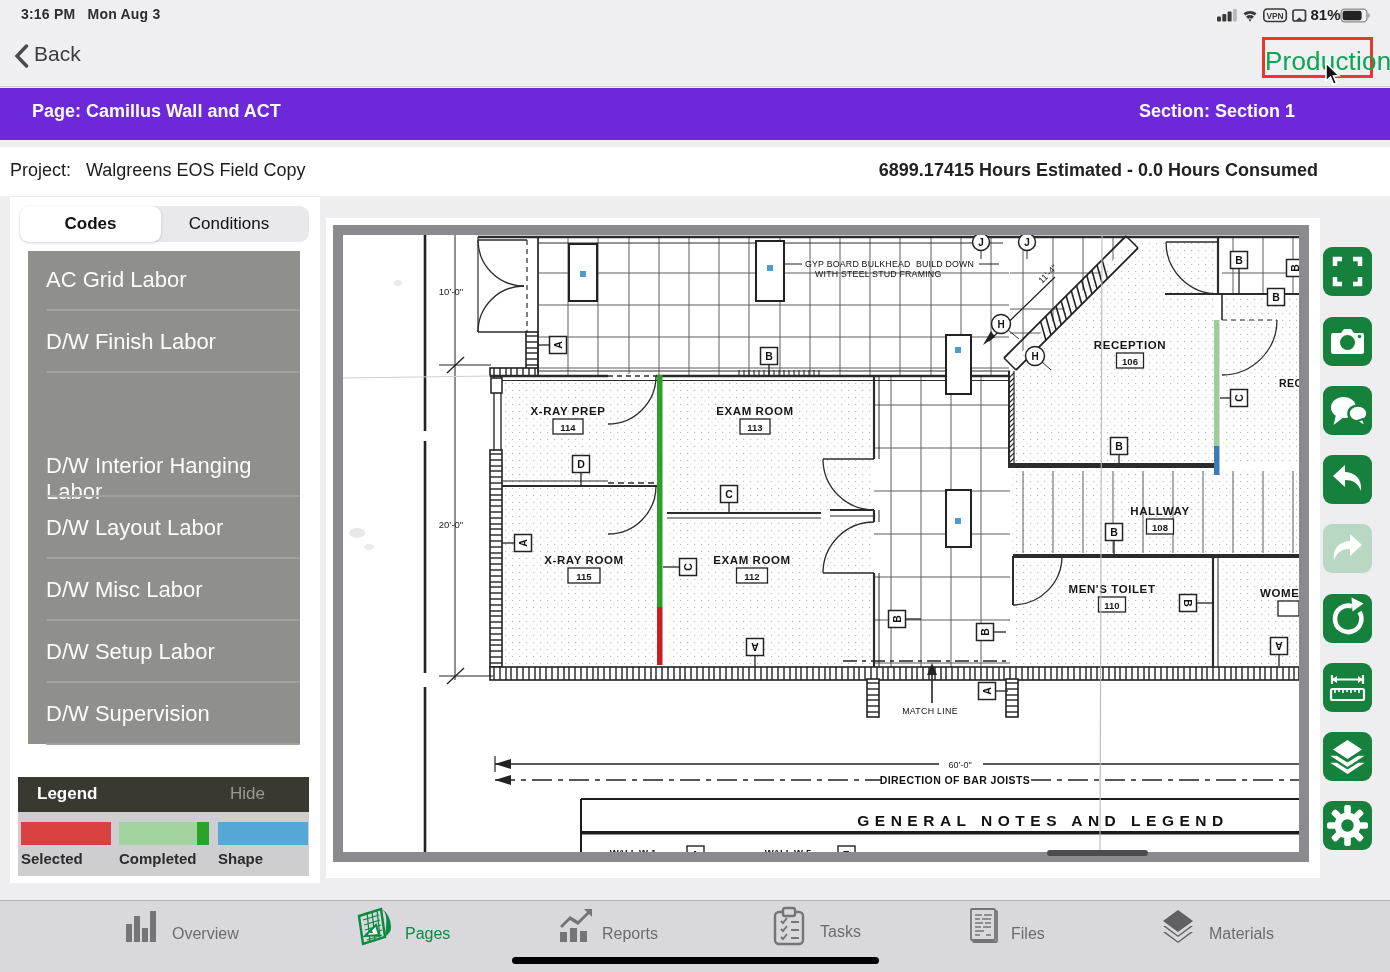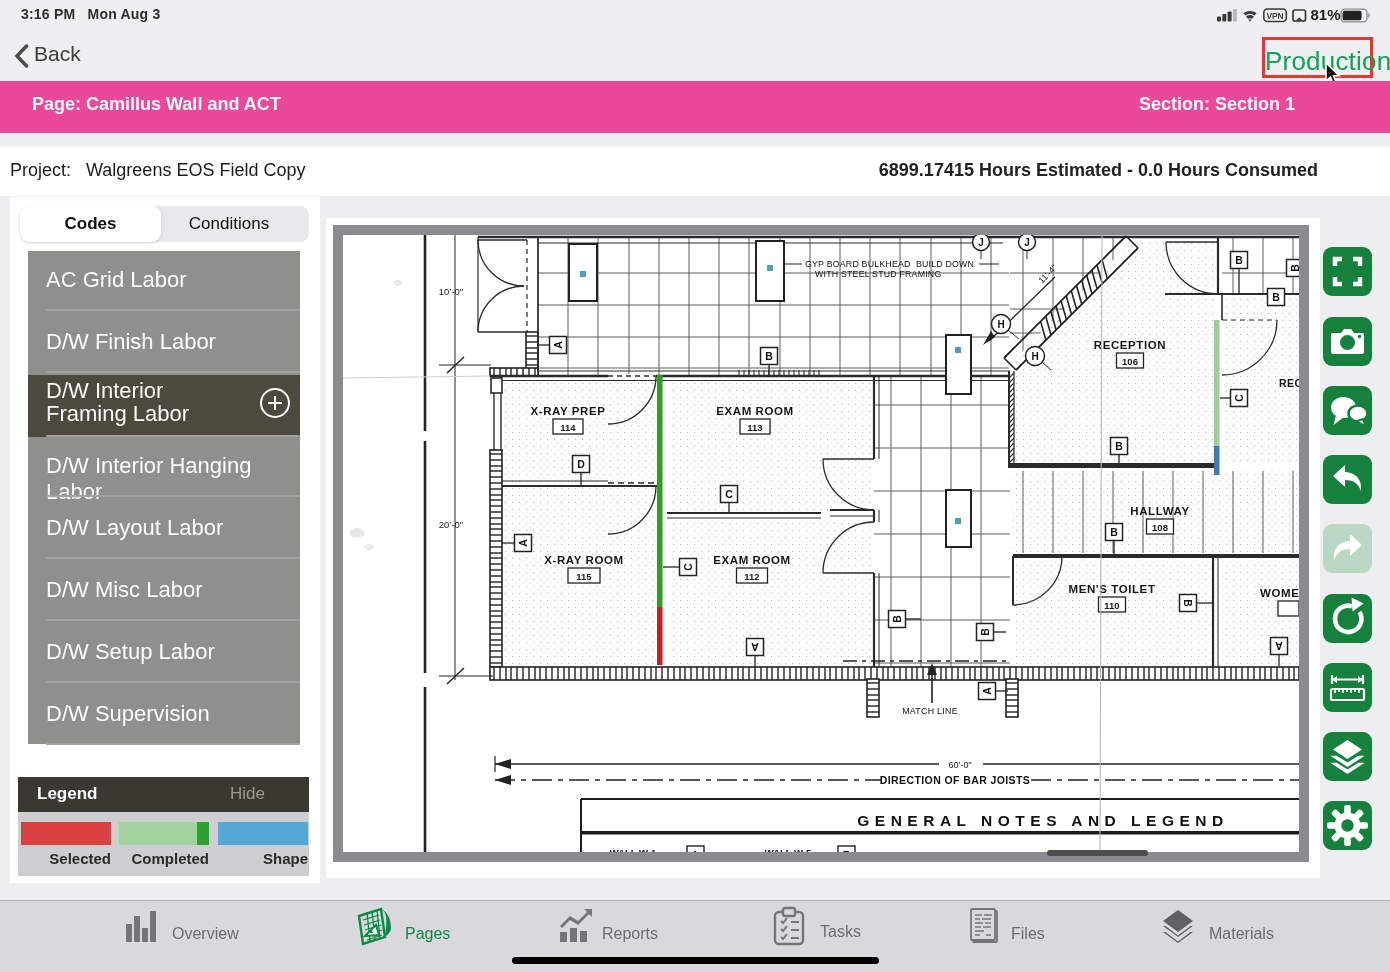--- a/index.html
+++ b/index.html
@@ -5,21 +5,21 @@
   * { margin:0; padding:0; box-sizing:border-box; }
   html,body { width:1390px; height:972px; overflow:hidden; background:#eeedef;
     font-family:"Liberation Sans", sans-serif; }
   .abs { position:absolute; }
   #page { position:relative; width:1390px; height:972px; }
 
   
   #topbar { left:0; top:0; width:1390px; height:87px; background:#efeef0; border-bottom:1px solid #cfcfcf; }
   #statustime { left:21px; top:6px; font-size:14px; font-weight:700; color:#2e2e2e; letter-spacing:0.2px;}
   #whitegap { left:0; top:88px; width:1390px; height:7px; background:#ffffff; }
-  #darkbar { left:0; top:81px; width:1390px; height:52px; background:#ec4899; color:#fbfbfb; }
+  #darkbar { left:0; top:88px; width:1390px; height:52px; background:#6d28d9; color:#fbfbfb; }
   #darkbar .l { position:absolute; left:32px; top:13px; font-size:18px; font-weight:700; }
   #darkbar .r { position:absolute; right:95px; top:13px; font-size:18px; font-weight:700; }
   #projrow { left:0; top:147px; width:1390px; height:49px; background:#ffffff; }
   #projrow .l { position:absolute; left:10px; top:13px; font-size:18px; color:#1c1c1c;}
   #projrow .r { position:absolute; right:72px; top:13px; font-size:18px; font-weight:700; color:#222;}
 
   
   #back { left:14px; top:44px; color:#3d3d3d; font-size:21px; }
   #prod { left:1262px; top:37px; width:111px; height:41px; border:3.5px solid #e6392d; background:#f0eff2; }
   #prod span { position:absolute; left:0; top:6px; width:104px; text-align:center; color:#0ba652; font-size:26px; letter-spacing:0.2px; }
@@ -39,21 +39,21 @@
   .plus:before { content:""; position:absolute; left:6px; top:12px; width:14px; height:2px; background:#fff;}
   .plus:after { content:""; position:absolute; left:12px; top:6px; width:2px; height:14px; background:#fff;}
 
   
   #legend { position:absolute; left:8px; top:580px; width:262px; height:99px; }
   #leghead { position:absolute; left:0; top:0; width:291px; height:35px; background:#3a3931; color:#fff; }
   #leghead .l { position:absolute; left:19px; top:7px; font-weight:700; font-size:17px;}
   #leghead .r { position:absolute; right:44px; top:7px; font-size:17px; color:#9a9a93;}
   #legbody { position:absolute; left:0; top:35px; width:291px; height:64px; background:#cecdd0; }
   .sw { position:absolute; top:10px; height:23px; }
-  .swlab { position:absolute; top:38px; font-weight:700; font-size:15px; color:#2b2b2b; text-align:right;}
+  .swlab { position:absolute; top:38px; font-weight:700; font-size:15px; color:#2b2b2b; text-align:left;}
 
   
   #viewer { left:326px; top:218px; width:994px; height:660px; background:#ffffff; }
   #canvas { left:333px; top:225px; width:976px; height:637px; background:#ffffff; border:10px solid #8b8b8f; }
   #bp { left:343px; top:235px; width:956px; height:617px; }
   #scrollind { left:1047px; top:850px; width:101px; height:6px; background:#4c4c4c; border-radius:3px;}
 
   
   .gbtn { position:absolute; left:1323px; width:49px; height:49px; background:#16813c; border-radius:9px; }
   .gbtn.dis { background:#b9d8c3; }
@@ -715,25 +715,20 @@
       </div>
     <div id="codelist">
       <div class="citem" style="top:0;">
           <div class="tx">AC Grid Labor</div>
           <div class="sep"></div>
         </div>
       <div class="citem" style="top:62px;">
           <div class="tx">D/W Finish Labor</div>
           <div class="sep"></div>
         </div>
-      <div class="citem sel" style="top:124px;height:62px;">
-          <div class="tx" style="top:4px;line-height:23px;">D/W Interior<br>Framing Labor</div>
-          <div class="plus"></div>
-          <div class="sep"></div>
-        </div>
       <div class="citem" style="top:186px;border-radius:17px;">
           <div class="tx">D/W Interior Hanging Labor</div>
           <div class="sep"></div>
         </div>
       <div class="citem" style="top:248px;">
           <div class="tx">D/W Layout Labor</div>
           <div class="sep"></div>
         </div>
       <div class="citem" style="top:310px;">
           <div class="tx">D/W Misc Labor</div>

